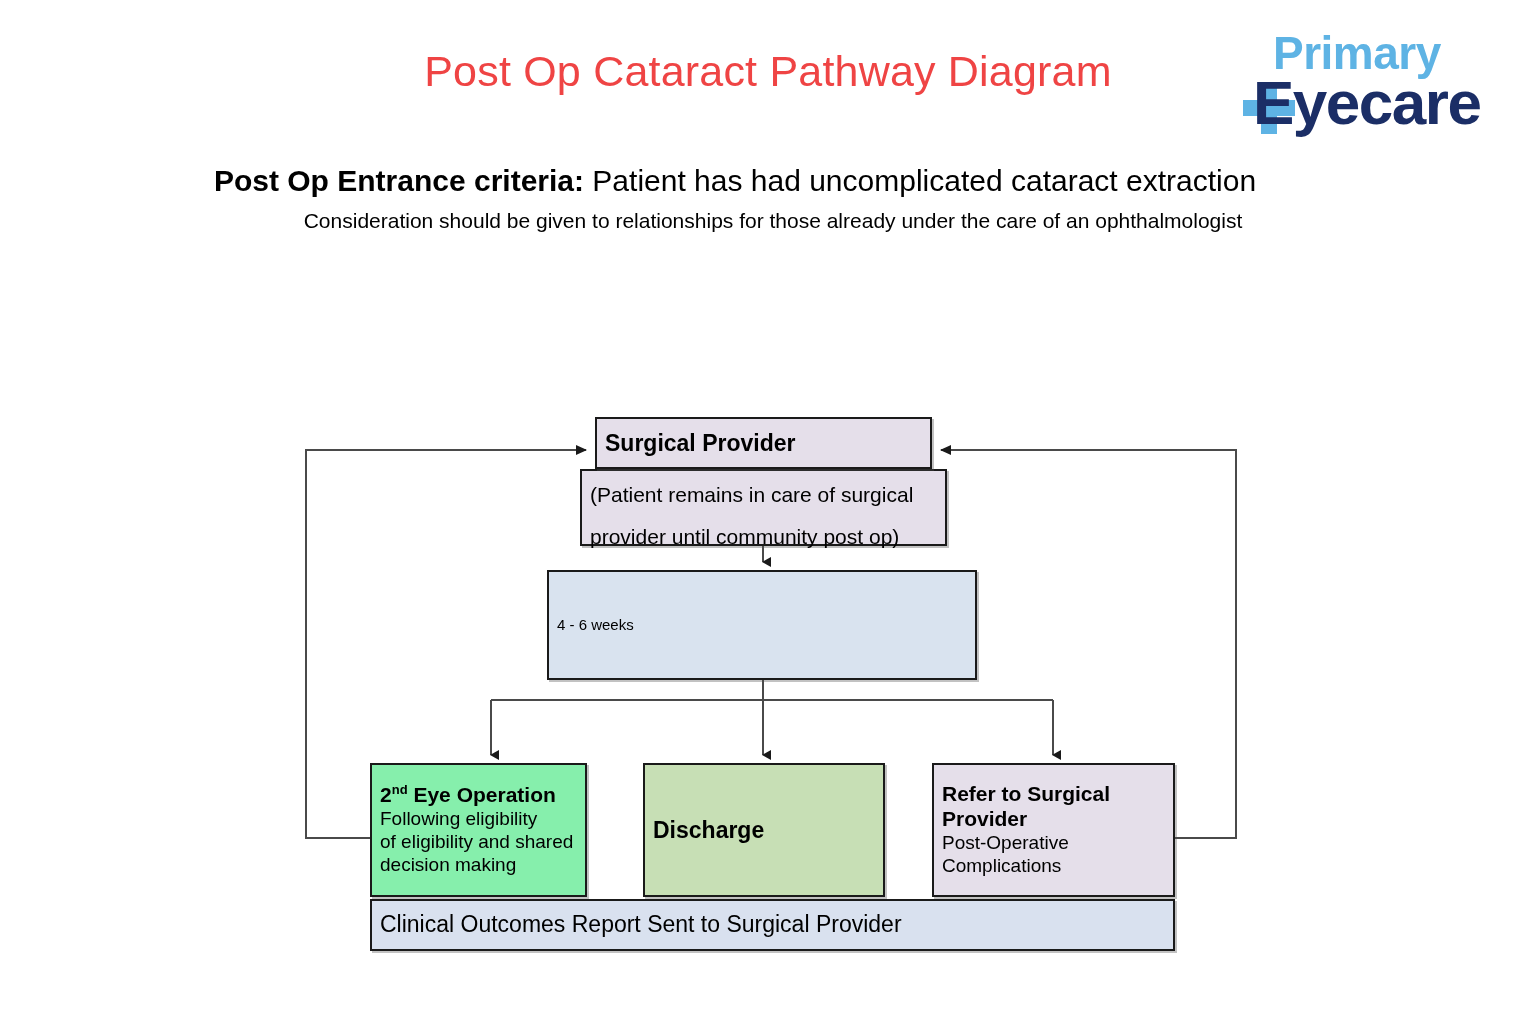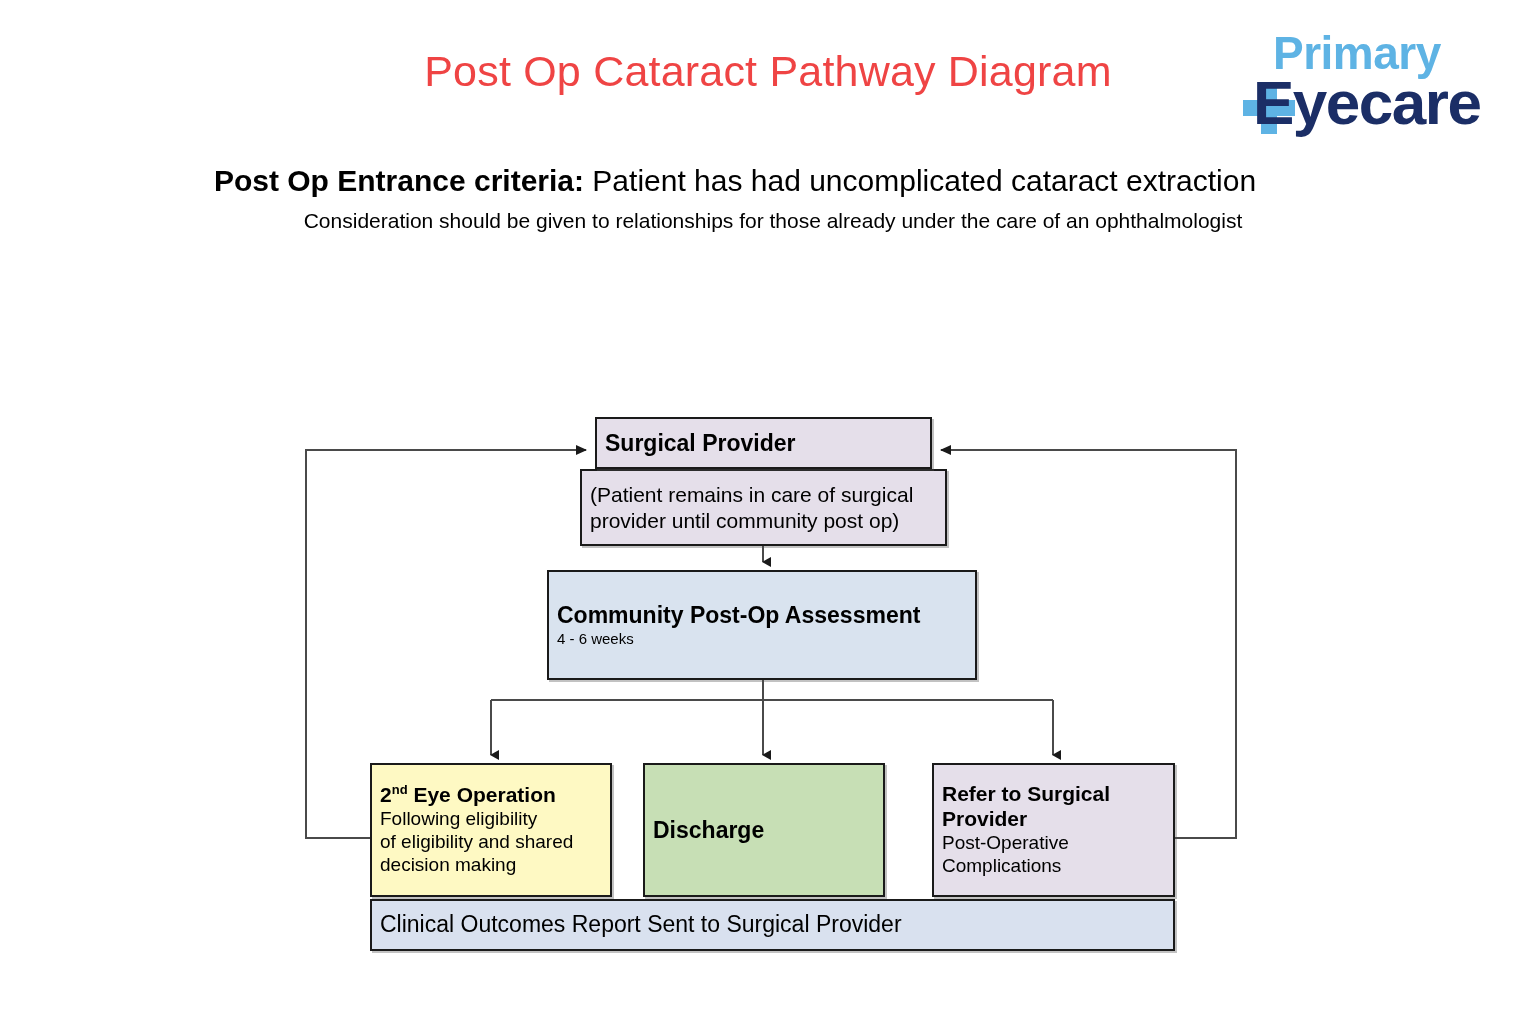--- a/index.html
+++ b/index.html
@@ -154,35 +154,35 @@
     z-index: 3;
   }
   #node-surgical-provider .t-bold { font-size: 23px; }
 
   #node-surgical-note {
     left: 580px; top: 469px;
     width: 367px; height: 77px;
     background: #e5dfea;
     z-index: 2;
   }
-  #node-surgical-note .t-reg { font-size: 21px; }
+  #node-surgical-note .t-reg { font-size: 21px; margin-top: 16px; }
 
   #node-community {
     left: 547px; top: 570px;
     width: 430px; height: 110px;
     background: #d9e3ef;
     z-index: 2;
   }
   #node-community .t-bold { font-size: 23px; margin-bottom: 2px; }
   #node-community .t-reg { font-size: 15px; }
 
   #node-second-eye {
     left: 370px; top: 763px;
-    width: 242px; height: 134px;
-    background: #fef9c3;
+    width: 217px; height: 134px;
+    background: #86efac;
     z-index: 3;
   }
   #node-second-eye .t-bold { font-size: 21px; margin-bottom: 1px; }
   #node-second-eye .t-reg  { font-size: 19px; }
   #node-second-eye sup { font-size: 0.62em; vertical-align: super; }
 
   #node-discharge {
     left: 643px; top: 763px;
     width: 242px; height: 134px;
     background: #c7dfb5;
@@ -262,21 +262,20 @@
   <div class="node" id="node-surgical-provider">
     <div class="t-bold">Surgical Provider</div>
   </div>
 
   <div class="node" id="node-surgical-note">
     <div class="t-reg">(Patient remains in care of surgical</div>
     <div class="t-reg">provider until community post op)</div>
   </div>
 
   <div class="node" id="node-community">
-    <div class="t-bold">Community Post-Op Assessment</div>
     <div class="t-reg">4 - 6 weeks</div>
   </div>
 
   <div class="node" id="node-second-eye">
     <div class="t-bold"><span>2</span><sup>nd</sup><span> Eye Operation</span></div>
     <div class="t-reg">Following eligibility</div>
     <div class="t-reg">of eligibility and shared</div>
     <div class="t-reg">decision making</div>
   </div>
 

